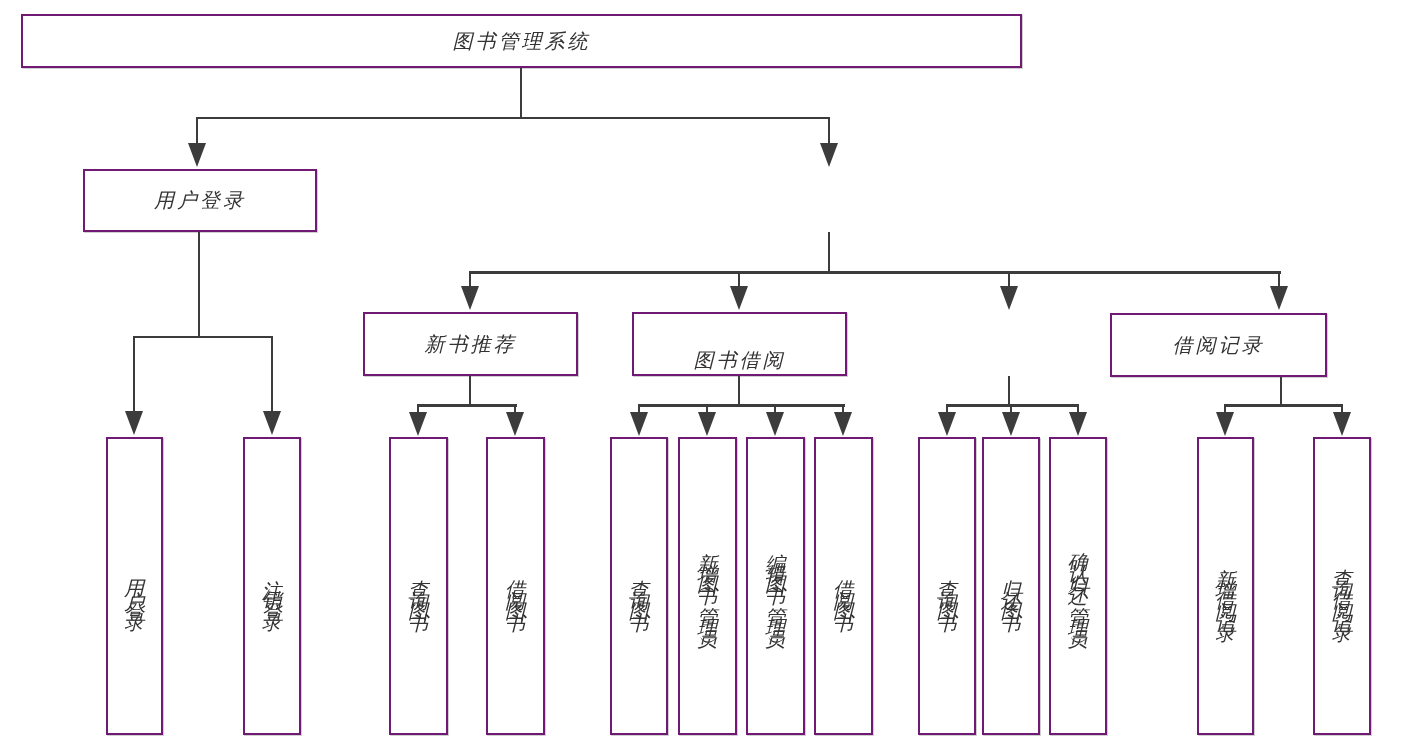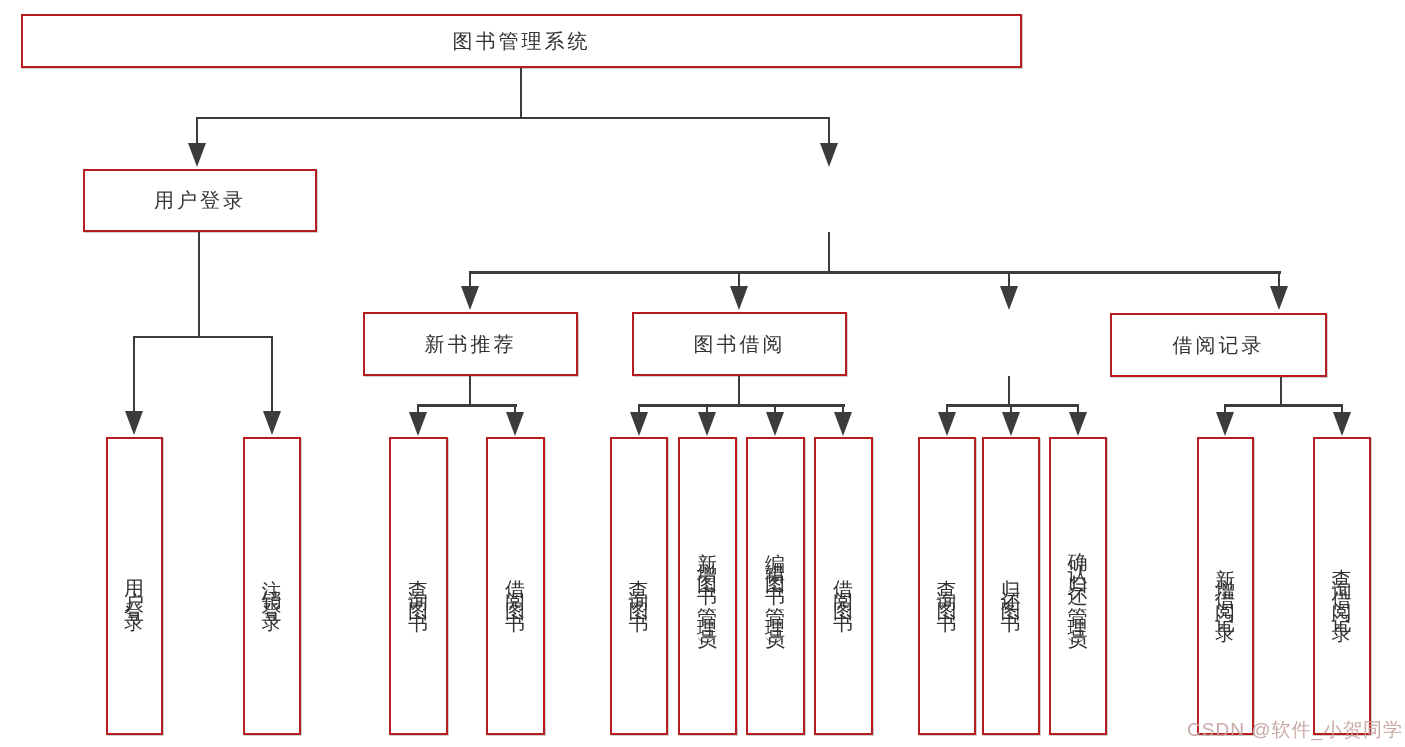--- a/index.html
+++ b/index.html
@@ -2,23 +2,24 @@
 <html><head>
 <meta charset="utf-8">
 <style>
   html,body{margin:0;padding:0;background:#ffffff;}
   #canvas{
     position:relative;width:1405px;height:747px;background:#ffffff;
     font-family:"Liberation Sans","DejaVu Sans",sans-serif;color:#333333;
     overflow:hidden;
   }
   .box{
-    position:absolute;background:#ffffff;border:2px solid #b91c1c;box-sizing:border-box;
+    position:absolute;background:#ffffff;border:2px solid #701a75;box-sizing:border-box;
     display:flex;align-items:center;justify-content:center;
     box-shadow:1px 1px 0 rgba(120,120,120,0.35);
+    font-style:italic;
   }
   .box .hlabel{font-size:20px;letter-spacing:3px;white-space:nowrap;}
   .box .vlabel{
     writing-mode:vertical-rl;text-orientation:mixed;
     font-size:20px;letter-spacing:11px;line-height:1;
   }
   .line{position:absolute;background:#3c3c3c;}
   .arr{
     position:absolute;width:0;height:0;
     border-left:9px solid transparent;border-right:9px solid transparent;
@@ -64,21 +65,21 @@
   <div class="line" style="left:1008px;top:271px;width:2px;height:16px;"></div>
   <div class="line" style="left:1278px;top:271px;width:2px;height:16px;"></div>
   <div class="arr" style="left:461px;top:286px;"></div>
   <div class="arr" style="left:730px;top:286px;"></div>
   <div class="arr" style="left:1000px;top:286px;"></div>
   <div class="arr" style="left:1270px;top:286px;"></div>
 
   <div class="box" style="left:363px;top:312px;width:215px;height:64px;">
     <span class="hlabel">新书推荐</span>
   </div>
-  <div class="box" style="left:632px;top:312px;width:215px;height:64px;">
+  <div class="box" style="left:632px;top:312px;width:215px;height:64px;align-items:flex-end;">
     <span class="hlabel">图书借阅</span>
   </div>
   <div class="box" style="left:1110px;top:313px;width:217px;height:64px;">
     <span class="hlabel">借阅记录</span>
   </div>
 
   <div class="line" style="left:469px;top:376px;width:2px;height:30px;"></div>
   <div class="line" style="left:417px;top:404px;width:100px;height:3px;"></div>
   <div class="line" style="left:417px;top:404px;width:2px;height:10px;"></div>
   <div class="line" style="left:514px;top:404px;width:2px;height:10px;"></div>
@@ -149,15 +150,14 @@
     <span class="vlabel">确认归还（管理员）</span>
   </div>
 
   <div class="box" style="left:1197px;top:437px;width:57px;height:298px;">
     <span class="vlabel">新增借阅记录</span>
   </div>
   <div class="box" style="left:1313px;top:437px;width:58px;height:298px;">
     <span class="vlabel">查询借阅记录</span>
   </div>
 
-  <div id="watermark">CSDN @软件_小贺同学</div>
 
 </div>
 
 </body></html>

